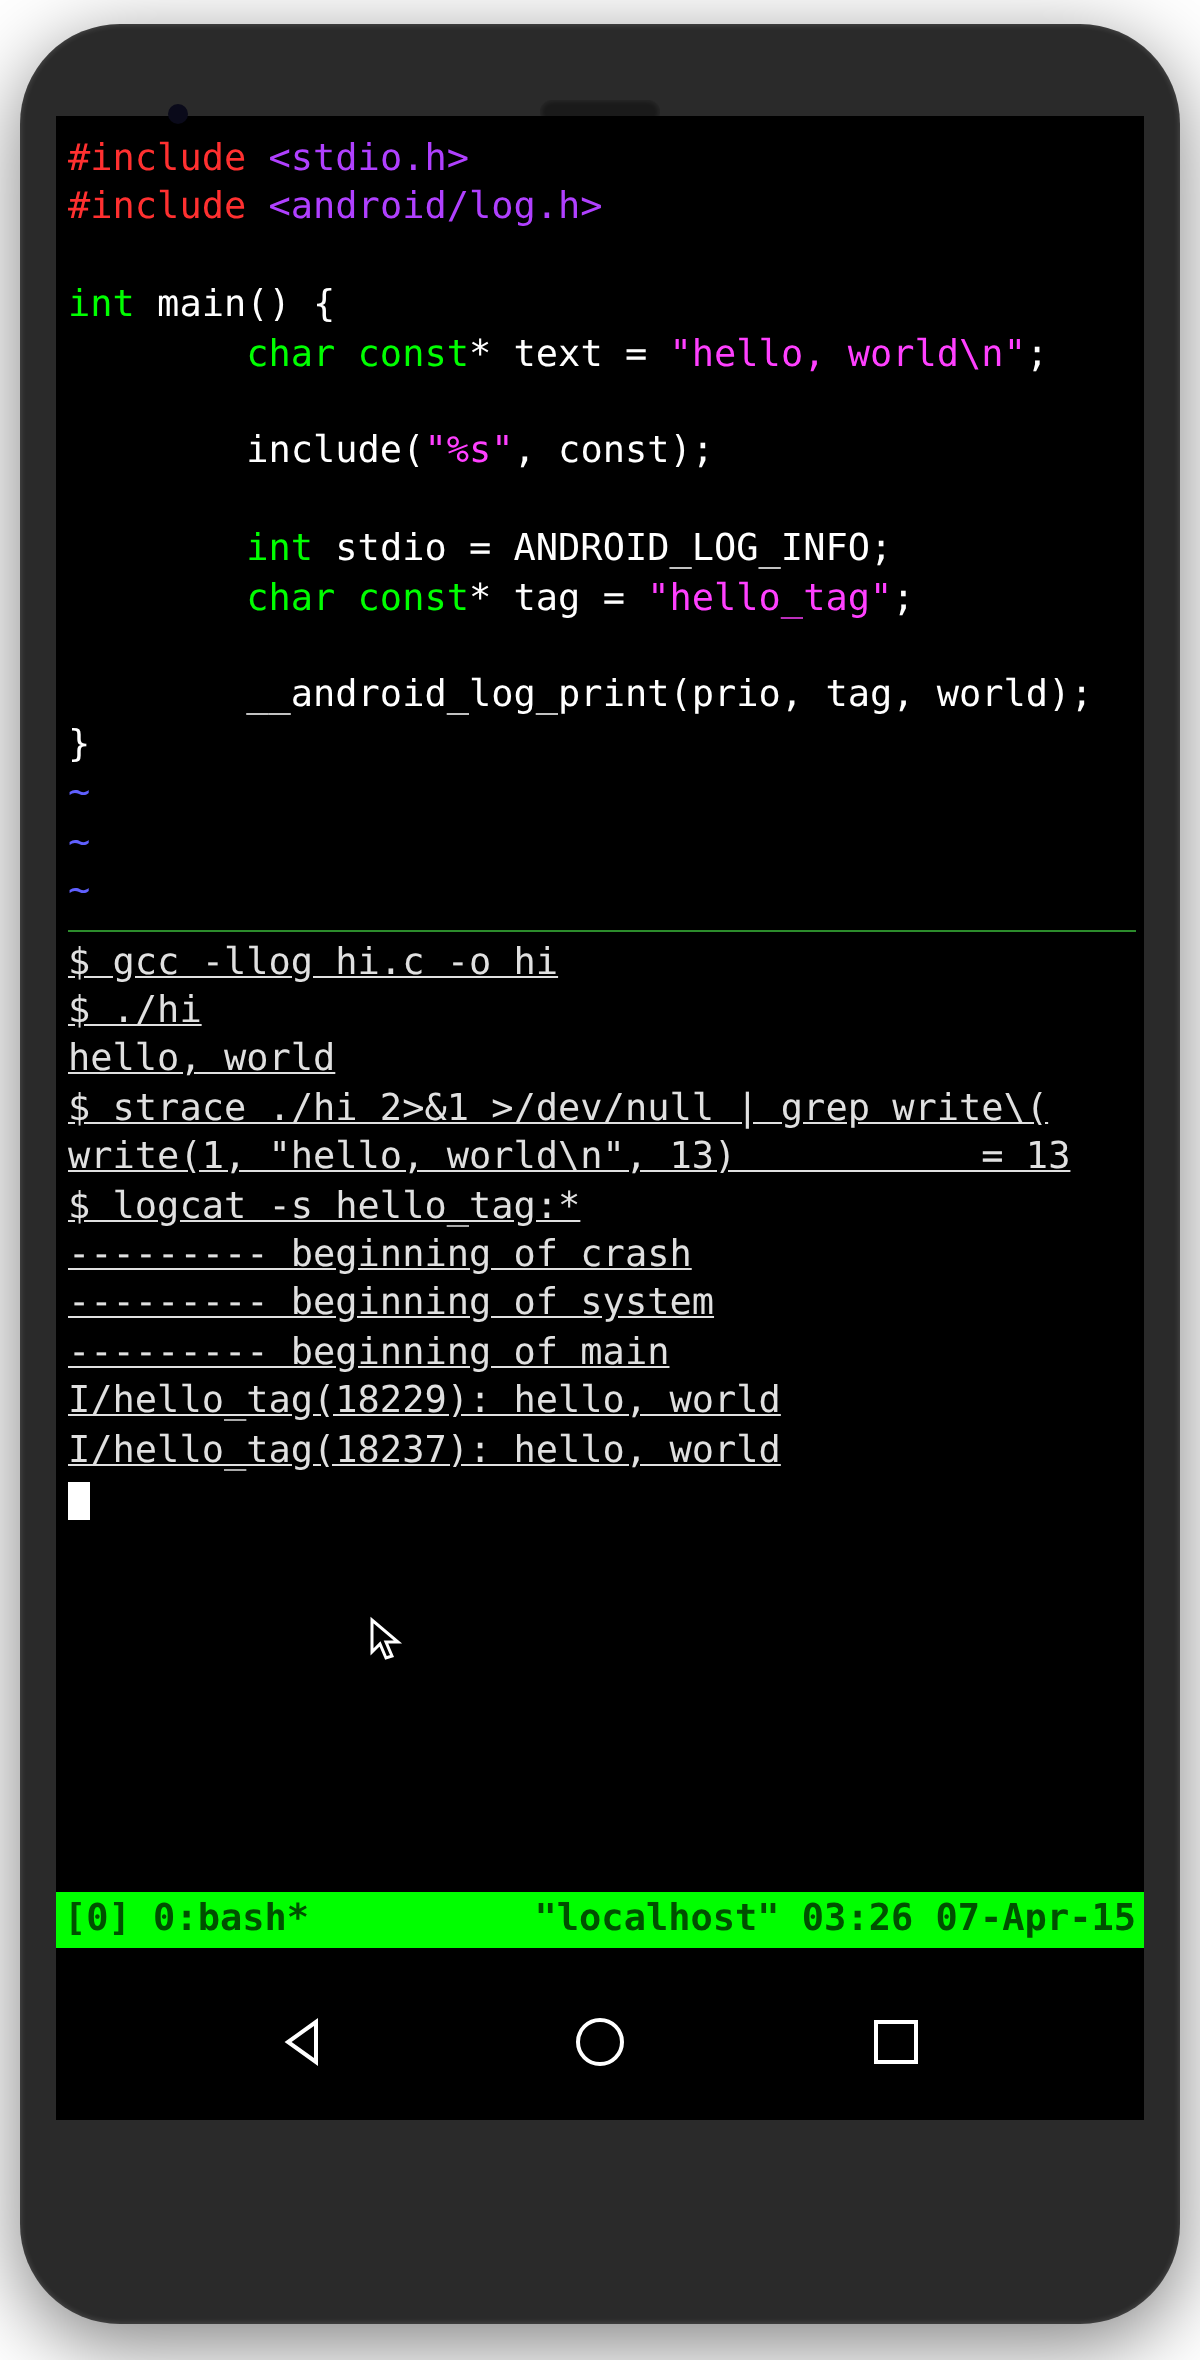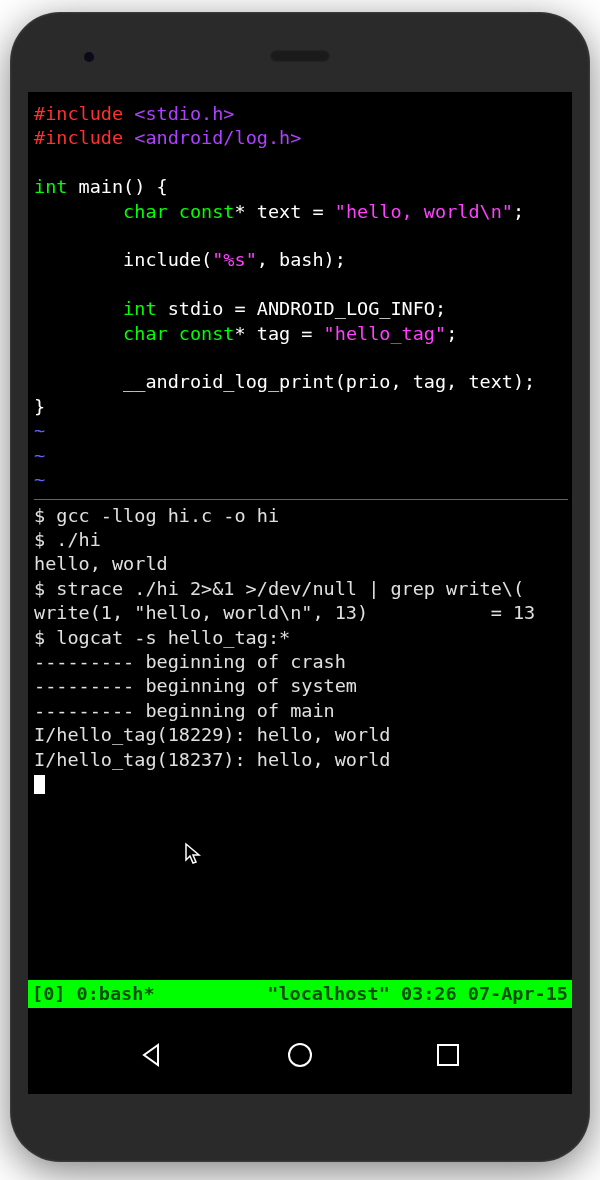--- a/index.html
+++ b/index.html
@@ -11,21 +11,21 @@
   font-family: monospace;
   width: 600px;
   height: 1180px;
   overflow: hidden;
 }
 .phone {
   width: 580px;
   height: 1150px;
   background: #2a2a2a;
   border-radius: 50px;
-  padding: 80px 18px 15px 18px;
+  padding: 46px 18px 15px 18px;
   position: relative;
   box-shadow: 0 10px 40px rgba(0,0,0,0.5), inset 0 0 3px rgba(255,255,255,0.2);
   margin-top: 12px;
 }
 .phone::before {
   content: "";
   position: absolute;
   top: 38px;
   left: 50%;
   transform: translateX(-50%);
@@ -61,20 +61,21 @@
   white-space: pre;
   min-height: 378px;
 }
 .divider {
   border-top: 1px solid #2c8c2c;
   margin: 6px 0 4px 0;
 }
 .term-pane {
   white-space: pre;
   color: #e0e0e0;
+  text-decoration: underline;
 }
 .cursor-block {
   display: inline-block;
   width: 11px;
   height: 19px;
   background: #ffffff;
   vertical-align: text-bottom;
 }
 .tmux-status {
   position: absolute;
@@ -123,26 +124,26 @@
 
 <div class="phone">
   <div class="screen">
 
     <div class="code-pane"><span class="c-pre">#include</span> <span class="c-inc">&lt;stdio.h&gt;</span>
 <span class="c-pre">#include</span> <span class="c-inc">&lt;android/log.h&gt;</span>
 
 <span class="c-kw">int</span><span> main() {</span>
         <span class="c-kw">char const</span><span>* text = </span><span class="c-str">"hello, world\n"</span>;
 
-        <span>include(</span><span class="c-str">"%s"</span><span>, bash);</span>
+        <span>include(</span><span class="c-str">"%s"</span><span>, const);</span>
 
         <span class="c-kw">int</span><span> stdio = ANDROID_LOG_INFO;</span>
         <span class="c-kw">char const</span><span>* tag = </span><span class="c-str">"hello_tag"</span>;
 
-        <span>__android_log_print(prio, tag, text);</span>
+        <span>__android_log_print(prio, tag, world);</span>
 <span>}</span>
 <span class="c-tilde">~</span>
 <span class="c-tilde">~</span>
 <span class="c-tilde">~</span>
 </div>
 
     <div class="divider"></div>
 
     <div class="term-pane"><span>$ gcc -llog hi.c -o hi</span>
 <span>$ ./hi</span>

